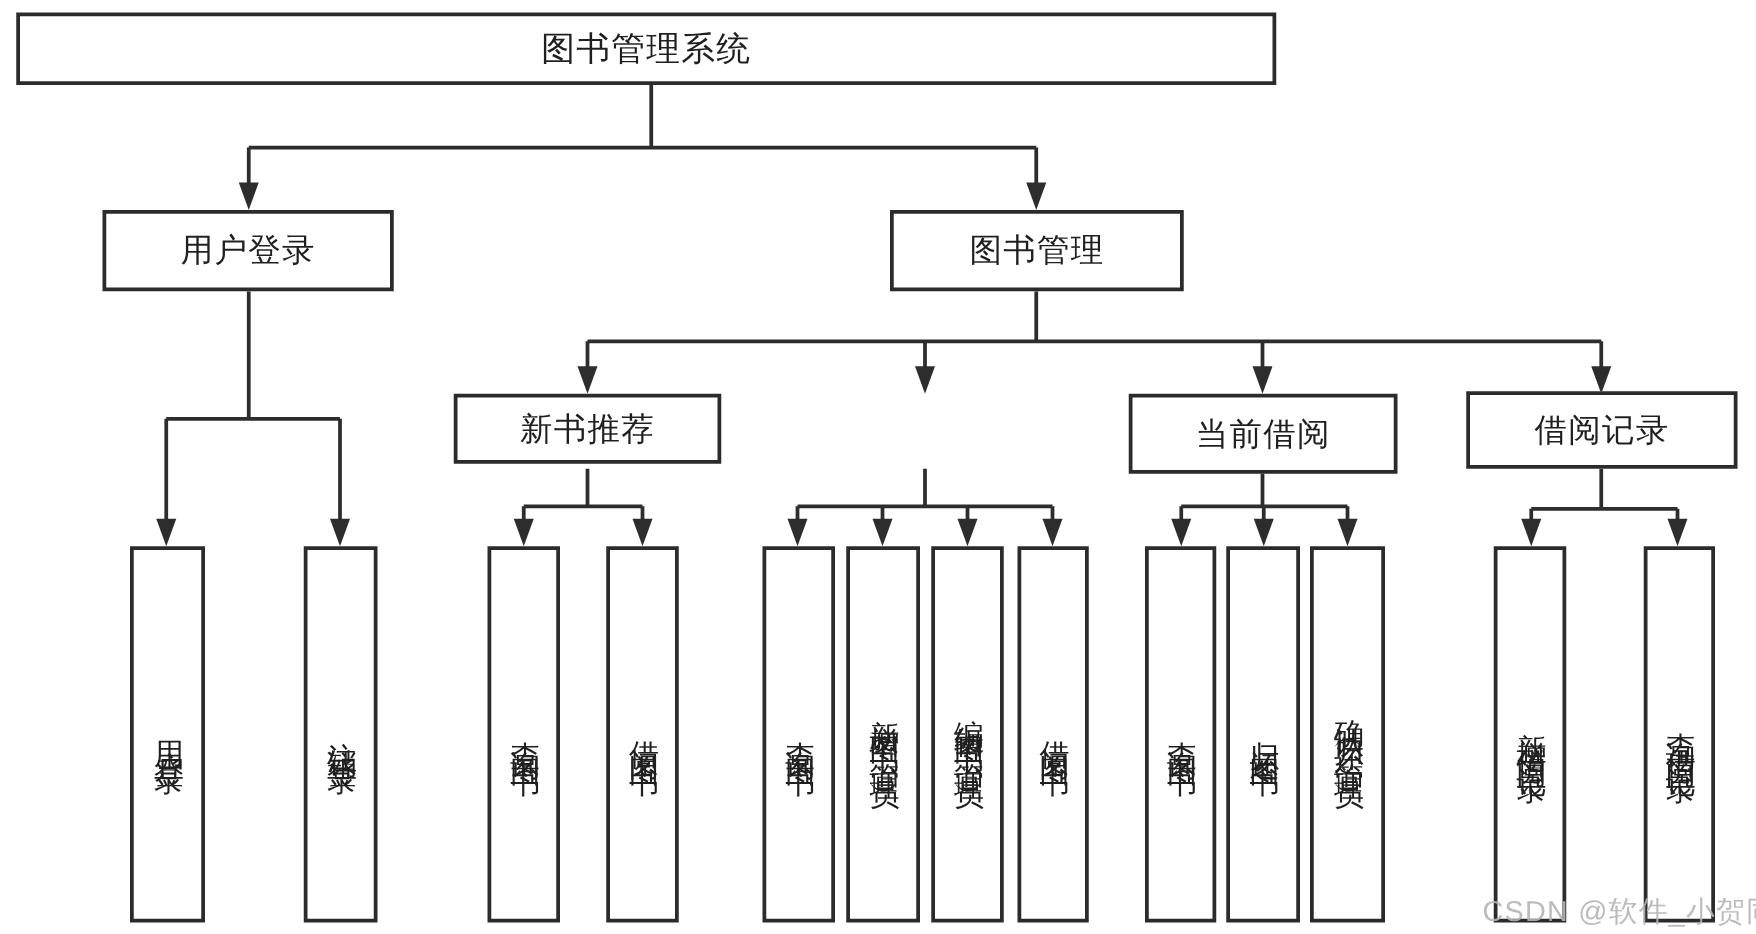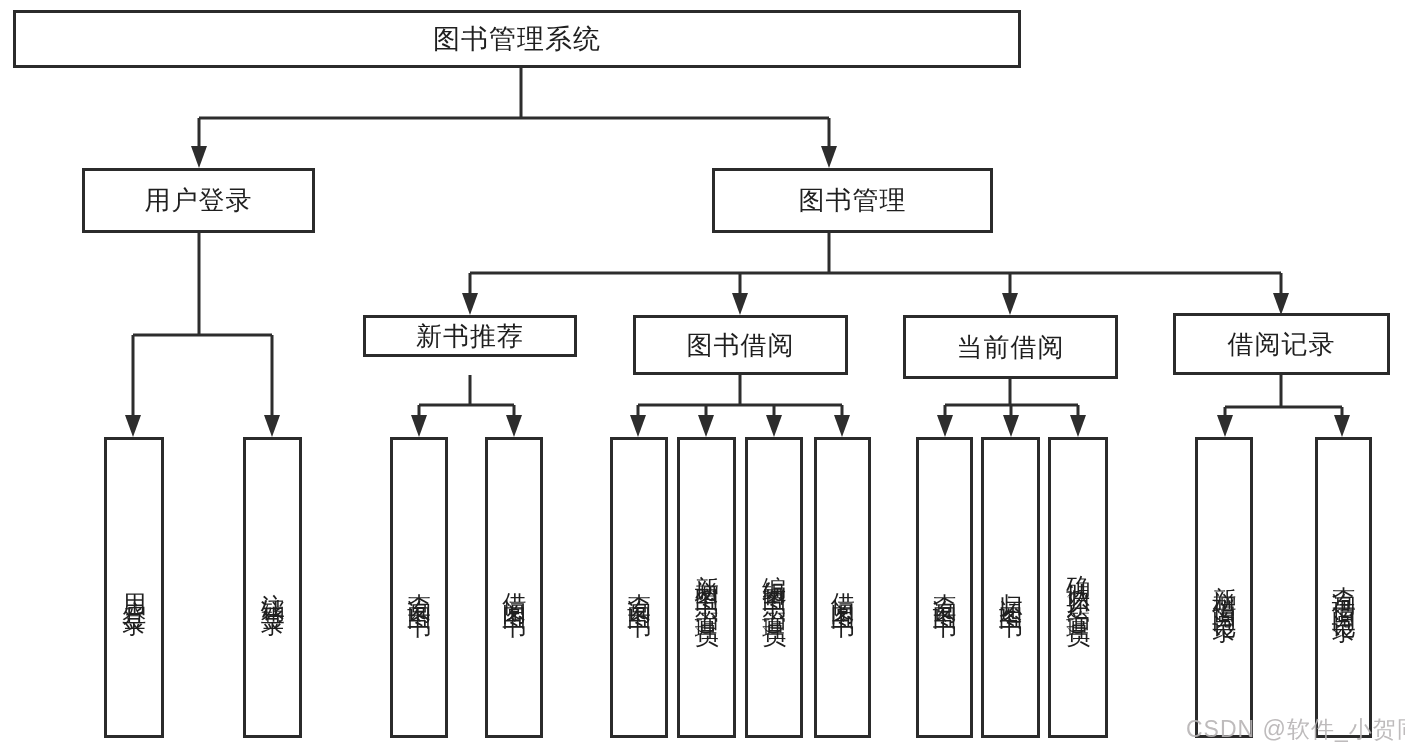--- a/index.html
+++ b/index.html
@@ -85,24 +85,23 @@
       <polygon points="1003,415 1019,415 1011,437"></polygon>
       <polygon points="1070,415 1086,415 1078,437"></polygon>
       <polygon points="1217,415 1233,415 1225,437"></polygon>
       <polygon points="1334,415 1350,415 1342,437"></polygon>
     </g>
   </svg>
 
   <div class="node h-node root-node" style="left:13px;top:10px;width:1008px;height:58px;">图书管理系统</div>
 
   <div class="node h-node" style="left:82px;top:168px;width:233px;height:65px;">用户登录</div>
-  <div class="node h-node" style="left:712px;top:168px;width:281px;height:65px;">图书管理</div>
+  <div class="node h-node" style="left:712px;top:168px;width:235px;height:65px;">图书管理</div>
 
-  <div class="node h-node" style="left:363px;top:315px;width:214px;height:42px;">新书推荐</div>
-  <div class="node h-node" style="left:633px;top:315px;width:215px;height:60px;">图书借阅</div>
+  <div class="node h-node" style="left:363px;top:315px;width:214px;height:56px;">新书推荐</div>
   <div class="node h-node" style="left:903px;top:315px;width:215px;height:64px;">当前借阅</div>
   <div class="node h-node" style="left:1173px;top:313px;width:217px;height:62px;font-family:Liberation Mono, monospace;">借阅记录</div>
 
   <div class="node leaf" style="left:104px;width:60px;">
     <span class="v-text">用户登录</span>
   </div>
   <div class="node leaf" style="left:243px;width:59px;">
     <span class="v-text">注销登录</span>
   </div>
 

